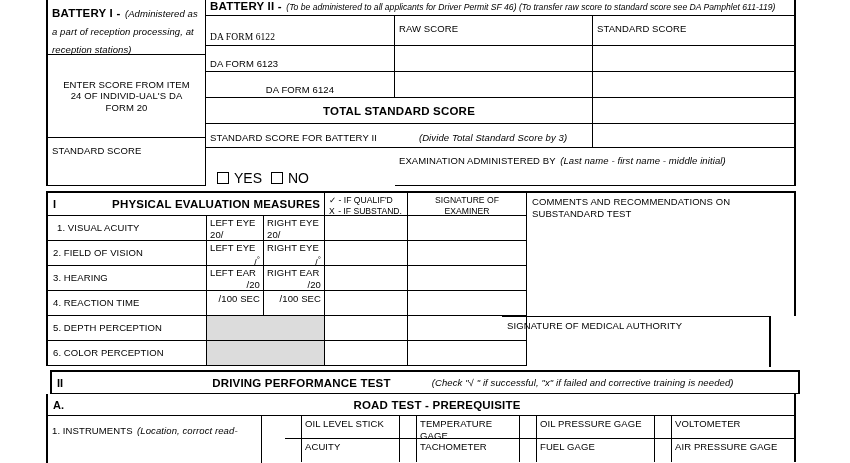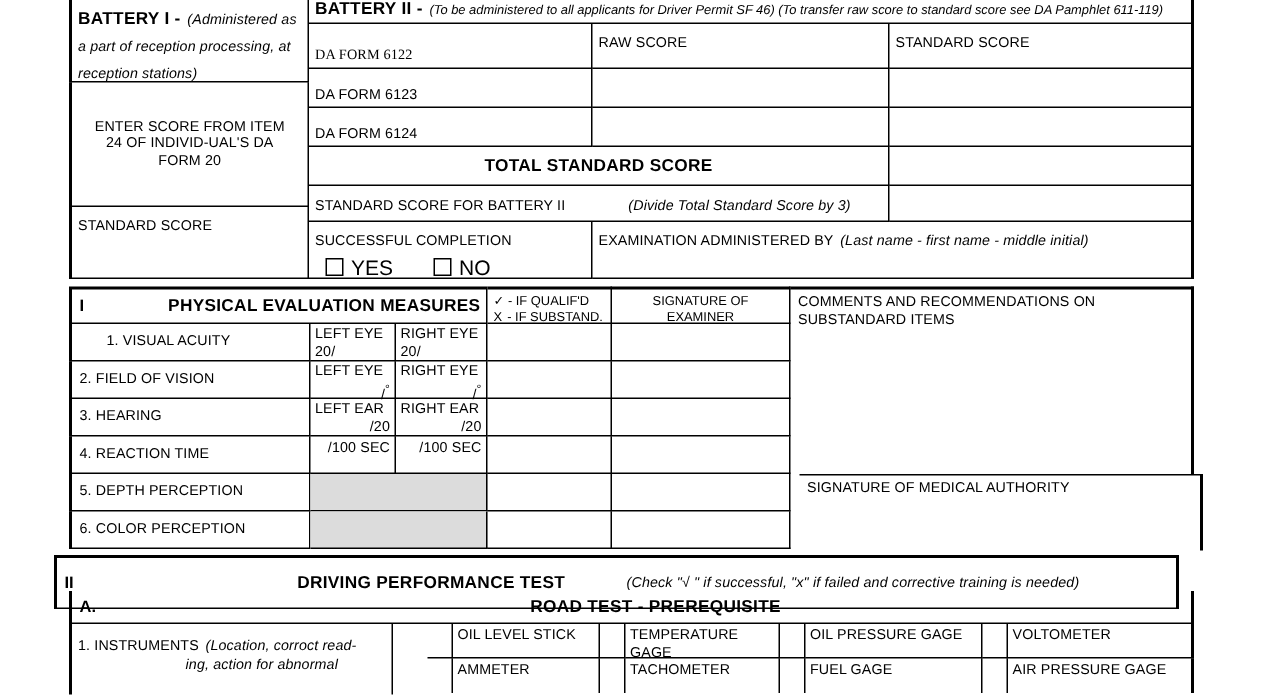--- a/index.html
+++ b/index.html
@@ -75,21 +75,21 @@
 
   <div class="bx r b" style="left:206px;top:46px;width:189px;height:26px;">
     <div class="pad" style="padding-top:7px;">
       <span class="lbl">DA FORM 6123</span>
     </div>
   </div>
   <div class="bx r b" style="left:395px;top:46px;width:198px;height:26px;"></div>
   <div class="bx b thick-r" style="left:593px;top:46px;width:203px;height:26px;"></div>
 
   <div class="bx r b" style="left:206px;top:72px;width:189px;height:26px;">
-    <div class="pad" style="padding-top:7px;">
+    <div class="pad" style="padding-top:7px;text-align:center;">
       <span class="lbl">DA FORM 6124</span>
     </div>
   </div>
   <div class="bx r b" style="left:395px;top:72px;width:198px;height:26px;"></div>
   <div class="bx b thick-r" style="left:593px;top:72px;width:203px;height:26px;"></div>
 
   <div class="bx r" style="left:395px;top:16px;width:0px;height:0px;"></div>
 
   <div class="bx r b" style="left:206px;top:98px;width:387px;height:26px;">
     <div class="vcenter-ctr" style="height:100%;">
@@ -103,28 +103,25 @@
       <span class="lbl">STANDARD SCORE FOR BATTERY II</span>
       <span class="lbl ital" style="margin-left:6px;">(Divide Total Standard Score by 3)</span>
     </div>
   </div>
   <div class="bx b thick-r" style="left:593px;top:124px;width:203px;height:24px;"></div>
 
   <div class="bx thick-l r b" style="left:46px;top:138px;width:160px;height:48px;">
     <div class="pad"><span class="lbl">STANDARD SCORE</span></div>
   </div>
 
-  <div class="bx r b" style="left:206px;top:148px;width:189px;height:38px;">
-    <div class="pad"><span class="lbl">SUCCESSFUL COMPLETION</span></div>
-  </div>
   <div class="cbrow" style="left:217px;top:170px;">
     <span class="cbox"></span>
     <span class="cblab">YES</span>
   </div>
-  <div class="cbrow" style="left:289px;top:170px;">
+  <div class="cbrow" style="left:271px;top:170px;">
     <span class="cbox"></span>
     <span class="cblab">NO</span>
   </div>
 
   <div class="bx b thick-r" style="left:395px;top:148px;width:401px;height:38px;">
     <div class="pad">
       <span class="lbl">EXAMINATION ADMINISTERED BY</span>
       <span class="lbl ital">(Last name - first name - middle initial)</span>
     </div>
   </div>
@@ -149,32 +146,32 @@
   </div>
   <div class="bx thick-t r b" style="left:408px;top:191px;width:119px;height:25px;">
     <div class="ctr" style="padding-top:2px;">
       <div class="lbl-sm">SIGNATURE OF</div>
       <div class="lbl-sm">EXAMINER</div>
     </div>
   </div>
   <div class="bx thick-t thick-r" style="left:527px;top:191px;width:269px;height:125px;">
     <div style="padding:3px 0 0 5px;">
       <div class="lbl">COMMENTS AND RECOMMENDATIONS ON</div>
-      <div class="lbl">SUBSTANDARD ITEMS</div>
-    </div>
-  </div>
-  <div class="bx t thick-r" style="left:533px;top:316px;width:269px;height:51px;">
+      <div class="lbl">SUBSTANDARD TEST</div>
+    </div>
+  </div>
+  <div class="bx t thick-r" style="left:502px;top:316px;width:269px;height:51px;">
     <div style="padding:3px 0 0 5px;">
       <div class="lbl">SIGNATURE OF MEDICAL AUTHORITY</div>
     </div>
   </div>
 
   <div id="measure-rows">
       <div class="bx thick-l r b" style="left: 46px; top: 216px; width: 161px; height: 25px;">
-        <div class="vcenter lbl" style="height: 100%; padding-left: 23px;">1. VISUAL ACUITY</div>
+        <div class="vcenter lbl" style="height: 100%; padding-left: 9px;">1. VISUAL ACUITY</div>
       </div>
       <div class="bx r b" style="left: 207px; top: 216px; width: 57px; height: 25px; position: absolute;">
         <div class="lbl" style="padding: 1px 0px 0px 3px;">LEFT EYE</div>
         <div class="lbl" style="padding: 0px 3px;">20/</div>
       </div>
       <div class="bx r b" style="left: 264px; top: 216px; width: 61px; height: 25px; position: absolute;">
         <div class="lbl" style="padding: 1px 0px 0px 3px;">RIGHT EYE</div>
         <div class="lbl" style="padding: 0px 3px;">20/</div>
       </div>
       <div class="bx r b" style="left: 325px; top: 216px; width: 83px; height: 25px;"></div>
@@ -227,40 +224,39 @@
       <div class="bx thick-l r b" style="left: 46px; top: 341px; width: 161px; height: 25px;">
         <div class="vcenter lbl" style="height: 100%; padding-left: 5px;">6. COLOR PERCEPTION</div>
       </div>
       <div class="bx r b shade" style="left: 207px; top: 341px; width: 57px; height: 25px; position: absolute; border-right: none;"></div>
       <div class="bx r b shade" style="left: 264px; top: 341px; width: 61px; height: 25px; position: absolute; border-right: none;"></div>
       <div class="bx shade b" style="left: 207px; top: 341px; width: 118px; height: 25px; border-right: 1px solid rgb(0, 0, 0);"></div>
       <div class="bx r b" style="left: 325px; top: 341px; width: 83px; height: 25px;"></div>
       <div class="bx r b" style="left: 408px; top: 341px; width: 119px; height: 25px;"></div>
     </div>
 
-  <div class="bx thick-t thick-l thick-r b" style="left:36px;top:370px;width:750px;height:36px;">
+  <div class="bx thick-t thick-l thick-r b" style="left:50px;top:370px;width:750px;height:24px;">
     <div class="vcenter" style="height:100%;padding-left:5px;">
       <span class="secnum">II</span>
       <span class="sechead" style="margin-left:113px;">DRIVING PERFORMANCE TEST</span>
       <span class="lbl ital" style="margin-left:5px;">(Check "√ " if successful, "x" if failed and corrective training is needed)</span>
     </div>
   </div>
 
   <div class="bx thick-l thick-r b" style="left:46px;top:394px;width:750px;height:22px;">
     <div class="vcenter" style="height:100%;padding-left:5px;position:relative;">
       <span class="secnum">A.</span>
       <span class="sechead" style="position:absolute;left:0;right:0;text-align:center;margin-left:32px;">ROAD TEST - PREREQUISITE</span>
     </div>
   </div>
 
   <div class="bx thick-l r" style="left:46px;top:416px;width:216px;height:47px;">
     <div style="padding:4px 0 0 4px;">
       <span class="lbl">1. INSTRUMENTS</span>
       <span class="lbl ital">(Location, corroct read-</span>
-      <div class="lbl ital" style="text-align:center;padding-left:36px;">ing, action for abnormal</div>
     </div>
   </div>
 
   <div id="instrument-grid">
       <div class="bx r b" style="left: 285px; top: 416px; width: 17px; height: 23px;"></div>
       <div class="bx r b" style="left: 302px; top: 416px; width: 98px; height: 23px;">
         <div class="lbl" style="padding: 2px 0px 0px 3px;">OIL LEVEL STICK</div>
       </div>
       <div class="bx r b" style="left: 400px; top: 416px; width: 17px; height: 23px;"></div>
       <div class="bx r b" style="left: 417px; top: 416px; width: 103px; height: 23px;">
@@ -269,21 +265,21 @@
       <div class="bx r b" style="left: 520px; top: 416px; width: 17px; height: 23px;"></div>
       <div class="bx r b" style="left: 537px; top: 416px; width: 118px; height: 23px;">
         <div class="lbl" style="padding: 2px 0px 0px 3px;">OIL PRESSURE GAGE</div>
       </div>
       <div class="bx r b" style="left: 655px; top: 416px; width: 17px; height: 23px;"></div>
       <div class="bx thick-r b" style="left: 672px; top: 416px; width: 124px; height: 23px;">
         <div class="lbl" style="padding: 2px 12px 0px 3px;">VOLTOMETER</div>
       </div>
       <div class="bx r" style="left: 285px; top: 439px; width: 17px; height: 23px;"></div>
       <div class="bx r" style="left: 302px; top: 439px; width: 98px; height: 23px;">
-        <div class="lbl" style="padding: 2px 0px 0px 3px;">AMMETER</div>
+        <div class="lbl" style="padding: 2px 0px 0px 3px;">ACUITY</div>
       </div>
       <div class="bx r" style="left: 400px; top: 439px; width: 17px; height: 23px;"></div>
       <div class="bx r" style="left: 417px; top: 439px; width: 103px; height: 23px;">
         <div class="lbl" style="padding: 2px 0px 0px 3px;">TACHOMETER</div>
       </div>
       <div class="bx r" style="left: 520px; top: 439px; width: 17px; height: 23px;"></div>
       <div class="bx r" style="left: 537px; top: 439px; width: 118px; height: 23px;">
         <div class="lbl" style="padding: 2px 0px 0px 3px;">FUEL GAGE</div>
       </div>
       <div class="bx r" style="left: 655px; top: 439px; width: 17px; height: 23px;"></div>

